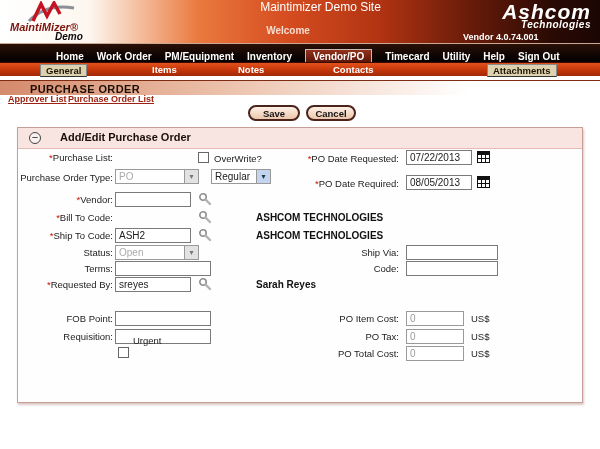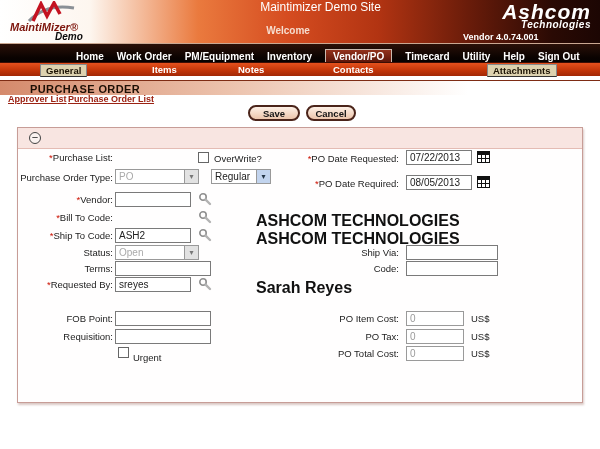--- a/index.html
+++ b/index.html
@@ -20,21 +20,21 @@
              color:#f6ddcf; font-size:10px; font-weight:bold; }
   .ashcom { position:absolute; right:9px; top:2px; text-align:right; color:#fff; font-style:italic; }
   .ashcom-name { font-size:21px; font-weight:bold; line-height:20px; letter-spacing:1px; }
   .ashcom-sub { font-size:10px; font-weight:bold; margin-top:-3px; letter-spacing:0.5px; }
   .version { position:absolute; left:463px; top:32px; color:#fff; font-size:9px; font-weight:bold; }
 
   
   .nav { position:absolute; left:0; top:43px; width:600px; height:26px;
          background:linear-gradient(180deg,#2a1008 0%,#0a0301 55%,#000 100%);
          border-top:1px solid #caa892; display:flex; align-items:center; gap:13px;
-         padding-left:76px; box-sizing:border-box; }
+         padding-left:56px; box-sizing:border-box; }
   .nav-item { color:#fff; font-size:10px; font-weight:bold; white-space:nowrap; cursor:default; }
   .nav-item.active { background:linear-gradient(180deg,#93321c,#581307); border:1px solid #cbb9ae;
                      padding:1px 7px; }
 
   
   .subnav { position:absolute; left:0; top:62px; width:600px; height:14px;
             background:linear-gradient(180deg,#e4511d 0%,#c03408 60%,#a22806 100%);
             border-top:1px solid #3a0d04; box-sizing:border-box; }
   .subtab { position:absolute; top:1px; font-size:9.5px; font-weight:bold; color:#fff; white-space:nowrap; }
   .subtab.active { background:#ddd2af; color:#1d1405; border:1px solid #888; border-bottom-color:#333;
@@ -77,21 +77,21 @@
          display:flex; cursor:default; }
   .sel-txt { flex:1; font-size:10px; padding:0 3px; line-height:13px; color:#222; overflow:hidden; }
   .sel-txt.dis { color:#aaa; }
   .sel-arrow { width:13px; background:#e2e2e2; border-left:1px solid #999; font-size:8px;
                line-height:13px; text-align:center; color:#777; }
   .sel-arrow.blue { background:#c2d4ee; color:#234; }
   .cb { position:absolute; width:11px; height:11px; border:1px solid #666; background:#fff;
         box-sizing:border-box; cursor:pointer; }
   .cblbl { position:absolute; font-size:9.5px; color:#222; white-space:nowrap; }
   .icon { position:absolute; cursor:pointer; }
-  .result { position:absolute; left:238px; font-size:16px; font-weight:bold; color:#111; white-space:nowrap; }
+  .result { position:absolute; left:238px; font-size:10px; font-weight:bold; color:#111; white-space:nowrap; }
   .cur { position:absolute; left:453px; font-size:9.5px; color:#222; }
 </style>
 </head>
 <body>
 
 <div class="canvas">
 
   <div class="hdr">
     <svg class="brand-m" width="54" height="22" viewBox="0 0 54 22">
       <path d="M3 20 Q 20 2 48 7" stroke="#8a9096" stroke-width="3" fill="none"></path>
@@ -133,20 +133,21 @@
   </div>
 
   <span class="plink" style="left:8px;">Approver List</span>
   <span class="plink" style="left:68px;">Purchase Order List</span>
   <button class="btn" style="left:248px; width:52px;">Save</button>
   <button class="btn" style="left:306px; width:50px;">Cancel</button>
 
   <div class="panel">
     <div class="panel-hdr">
       <span class="collapse">−</span>
+      <span class="panel-title">Add/Edit Purchase Order</span>
     </div>
 
     <div class="lbl" style="top:24px;"><span class="req">*</span><span>Purchase List:</span></div>
     <span class="cb" style="left:180px; top:24px;"></span>
     <span class="cblbl" style="left:196px; top:25px;">OverWrite?</span>
     <div class="rlbl" style="top:25px;"><span class="req">*</span><span>PO Date Requested:</span></div>
     <input class="inp" style="left: 388px; top: 22px; width: 66px;" value="07/22/2013">
     <svg class="icon" style="left:459px; top:23px;" width="13" height="12" viewBox="0 0 13 12">
         <rect x="0.5" y="0.5" width="12" height="11" fill="#fff" stroke="#111"></rect>
         <rect x="0.5" y="0.5" width="12" height="3.5" fill="#111"></rect>
@@ -223,19 +224,19 @@
     <input class="inp dis" style="left: 388px; top: 183px; width: 58px;" disabled="" value="0">
     <span class="cur" style="top:185px;">US$</span>
 
     <div class="lbl" style="top:203px;">Requisition:</div>
     <input class="inp" style="left: 97px; top: 201px; width: 96px;" value="">
     <div class="rlbl" style="top:203px;">PO Tax:</div>
     <input class="inp dis" style="left: 388px; top: 201px; width: 58px;" disabled="" value="0">
     <span class="cur" style="top:203px;">US$</span>
 
     <span class="cb" style="left:100px; top:219px;"></span>
-    <span class="cblbl" style="left:115px; top:224px;">Urgent</span>
+    <span class="cblbl" style="left:115px; top:207px;">Urgent</span>
     <div class="rlbl" style="top:220px;">PO Total Cost:</div>
     <input class="inp dis" style="left: 388px; top: 218px; width: 58px;" disabled="" value="0">
     <span class="cur" style="top:220px;">US$</span>
   </div>
 
 </div>
 
 </body></html>

